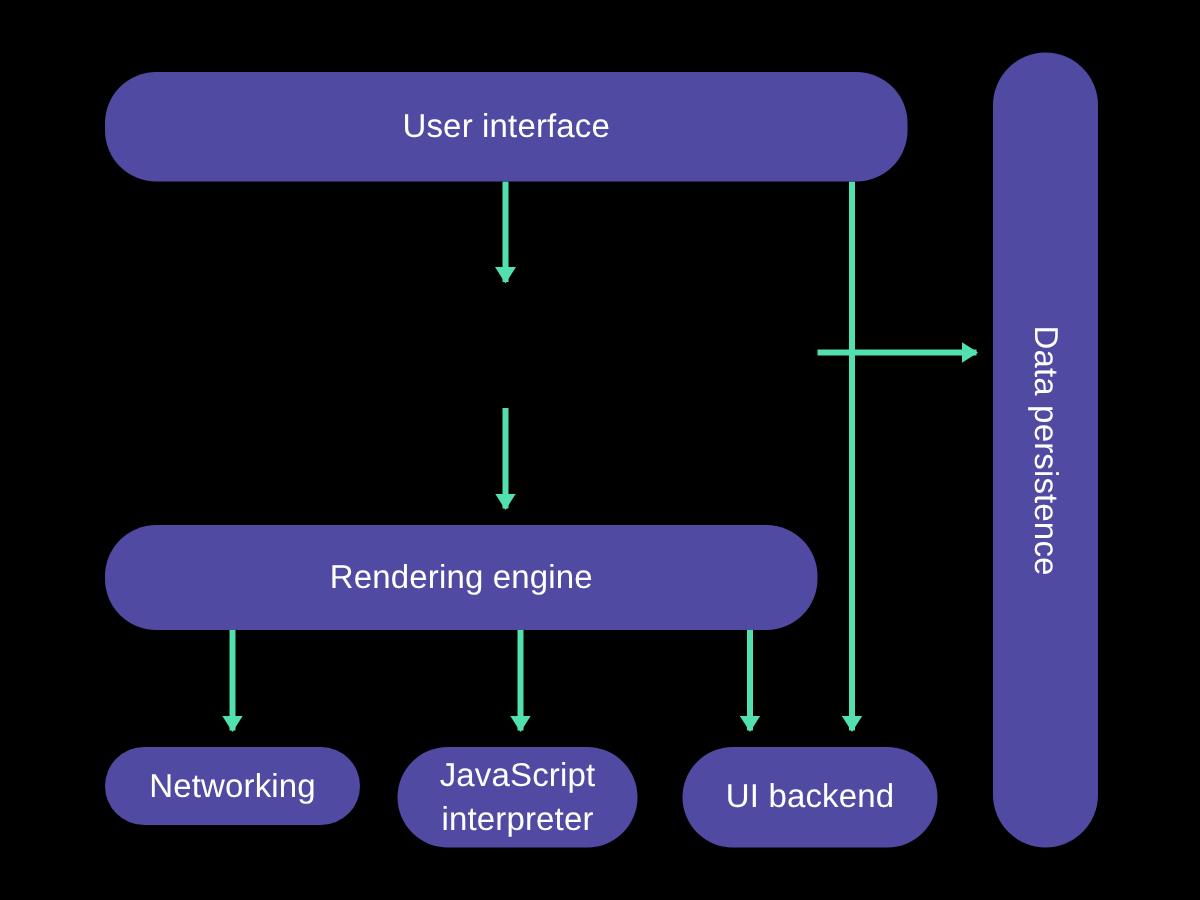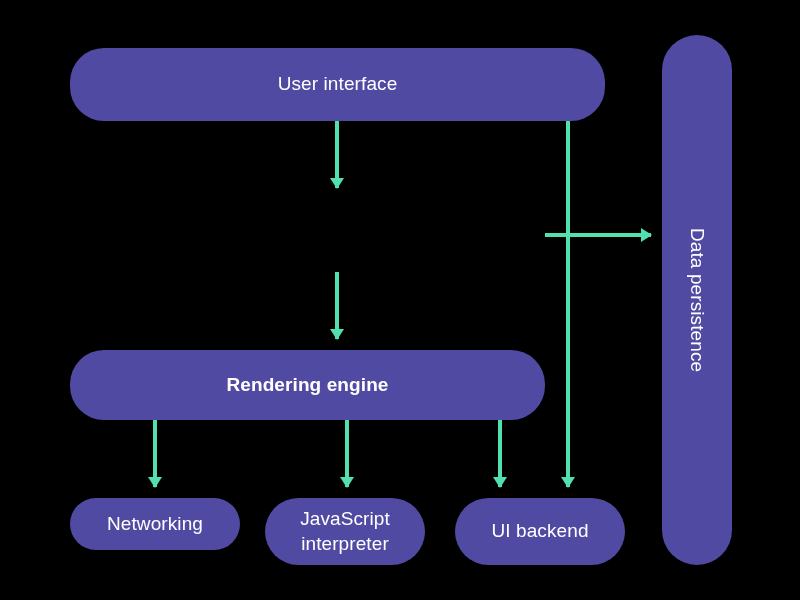--- a/index.html
+++ b/index.html
@@ -21,35 +21,35 @@
   .node {
     position: absolute;
     box-sizing: border-box;
     background: #514AA3;
     border-radius: 34px;
     display: flex;
     align-items: center;
     justify-content: center;
     text-align: center;
     color: #FFFFFF;
-    font-size: 19px;
+    font-size: 22px;
     font-weight: 400;
     line-height: 1.30;
     letter-spacing: 0.1px;
     z-index: 2;
   }
   .node-label {
     display: block;
     white-space: pre-line;
     padding: 0 10px;
   }
   
   #node-ui        { left: 70px;  top: 48px;  width: 535px; height: 73px; }
   #node-browser   { left: 70px;  top: 199px; width: 475px; height: 73px; }
-  #node-rendering { left: 70px;  top: 350px; width: 475px; height: 70px; font-weight: bold; }
+  #node-rendering { left: 70px;  top: 350px; width: 475px; height: 70px; }
   #node-networking{ left: 70px;  top: 498px; width: 170px; height: 52px; }
   #node-js        { left: 265px; top: 498px; width: 160px; height: 67px; align-items: center; }
   #node-uibackend { left: 455px; top: 498px; width: 170px; height: 67px; text-align: center; }
 
   
   #node-persistence {
     left: 662px; top: 35px; width: 70px; height: 530px;
     border-radius: 35px;
   }
   #node-persistence .node-label {

